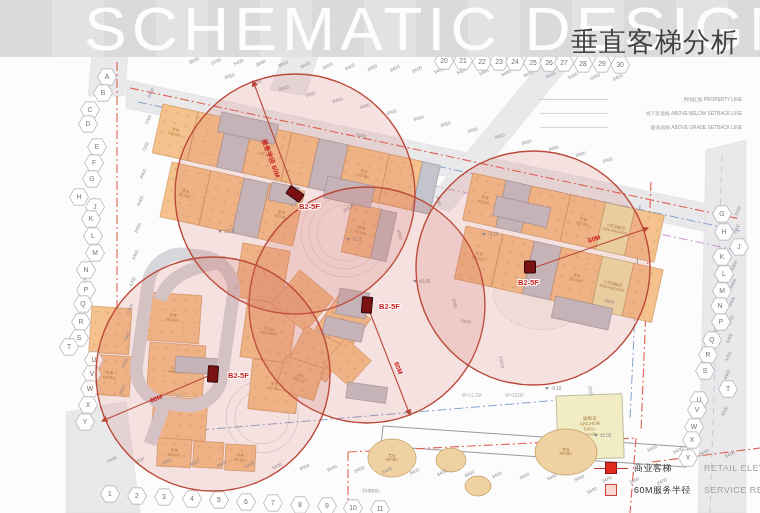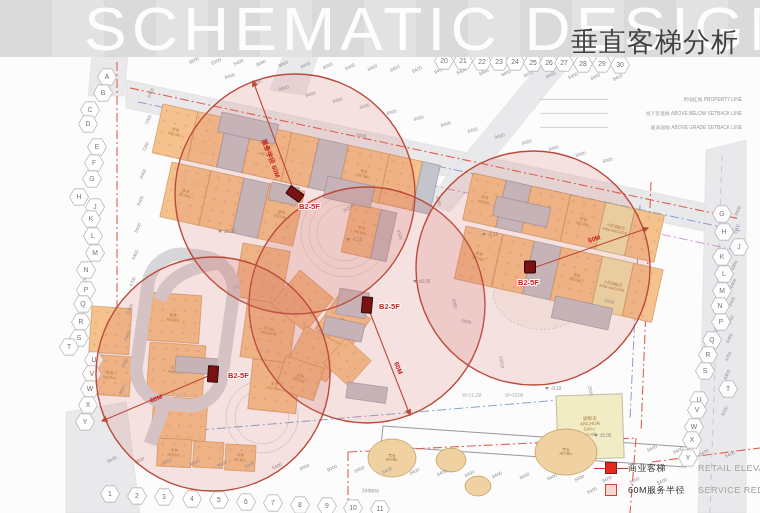--- a/index.html
+++ b/index.html
@@ -15,21 +15,21 @@
   #cn-title{position:absolute;left:571px;top:24px;z-index:4;font-size:27px;color:#404040;
         letter-spacing:1px;font-weight:500;white-space:nowrap;}
   
   #legend{position:absolute;left:594px;top:461px;z-index:5;}
   .lg-row{display:flex;align-items:center;height:14px;margin-bottom:8px;}
   .sym{position:relative;width:34px;height:12px;flex:0 0 34px;}
   .sym .ln{position:absolute;left:0;top:6px;width:34px;height:1px;background:#c0392b;}
   .sym .sq{position:absolute;left:11px;top:0;width:10px;height:10px;}
   .sq.filled{background:#e02b20;border:1px solid #8d1410;}
   .sq.outline{background:#f6d7d2;border:1px solid #d04034;}
-  .lg-zh{font-size:9px;color:#333;min-width:64px;letter-spacing:.5px;}
+  .lg-zh{font-size:9px;color:#333;min-width:64px;margin-left:6px;letter-spacing:.5px;}
   .lg-en{font-size:9px;color:#a3a3a3;margin-left:6px;letter-spacing:.5px;white-space:nowrap;}
 </style>
 </head>
 <body>
 
 <div id="stage">
   <svg id="plan-svg" width="760" height="513" viewBox="0 0 760 513">
       <defs>
  <marker id="arw" markerWidth="7" markerHeight="7" refX="5" refY="3" orient="auto">
           <path d="M0,0 L6,3 L0,6 z" fill="#bb4a3a"></path>

